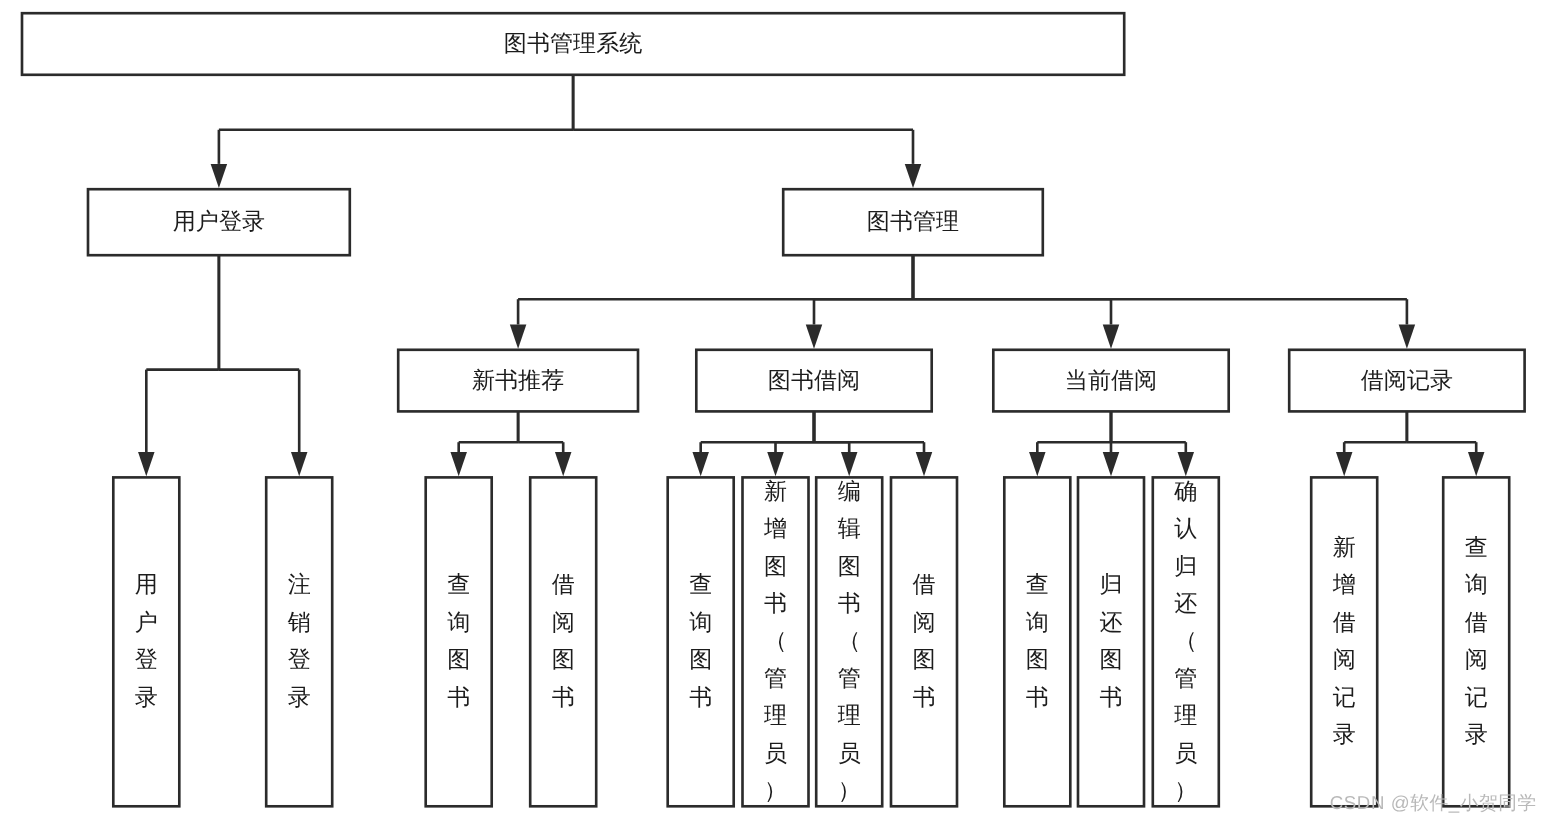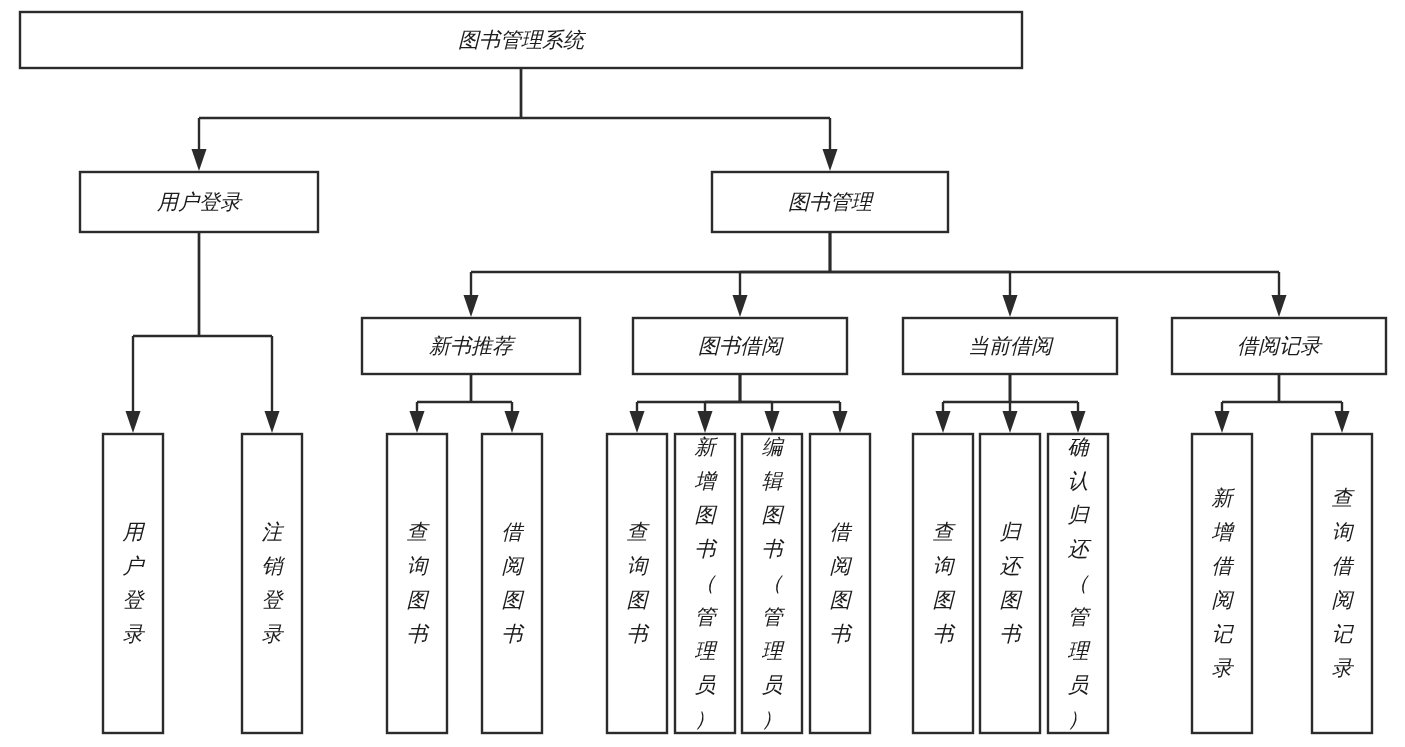--- a/index.html
+++ b/index.html
@@ -12,21 +12,20 @@
     width: 1405px;
     height: 747px;
     font-family: "Liberation Sans", "DejaVu Sans", sans-serif;
     overflow: hidden;
     position: relative;
   }
   #diagram-root {
     position: relative;
     width: 1405px;
     height: 747px;
-    font-style: italic;
   }
   svg.diagram-canvas {
     position: absolute;
     left: 0;
     top: 0;
     width: 1405px;
     height: 747px;
     display: block;
   }
   .node-box {
@@ -267,13 +266,14 @@
         <g>
           <rect class="node-box" x="1192" y="434" width="60" height="299"></rect>
           <text class="node-label-v" x="1222" y="0"><tspan x="1222" y="498.5">新</tspan><tspan x="1222" y="532.5">增</tspan><tspan x="1222" y="566.5">借</tspan><tspan x="1222" y="600.5">阅</tspan><tspan x="1222" y="634.5">记</tspan><tspan x="1222" y="668.5">录</tspan></text>
         </g>
         <g>
           <rect class="node-box" x="1312" y="434" width="60" height="299"></rect>
           <text class="node-label-v" x="1342" y="0"><tspan x="1342" y="498.5">查</tspan><tspan x="1342" y="532.5">询</tspan><tspan x="1342" y="566.5">借</tspan><tspan x="1342" y="600.5">阅</tspan><tspan x="1342" y="634.5">记</tspan><tspan x="1342" y="668.5">录</tspan></text>
         </g>
       </g>
   </svg>
+  <div class="watermark-text">CSDN @软件_小贺同学</div>
 </div>
 
 </body></html>

